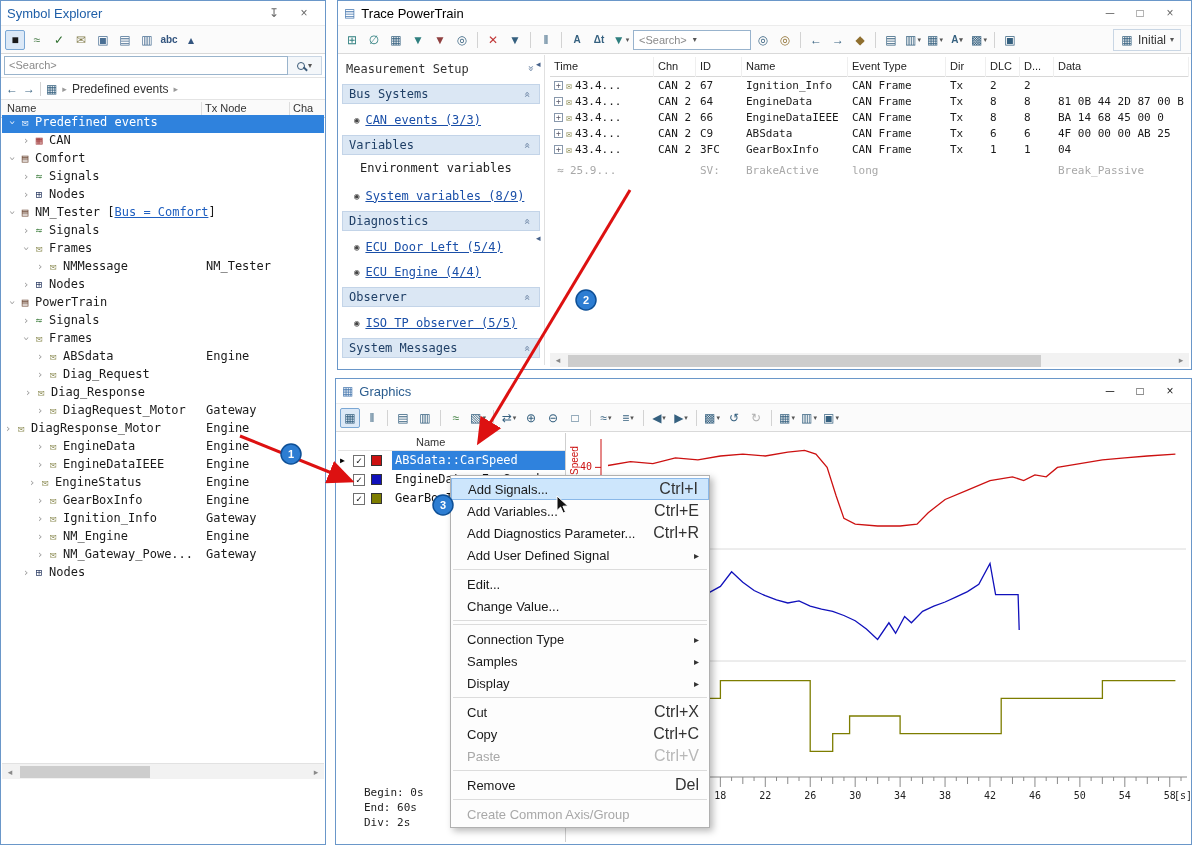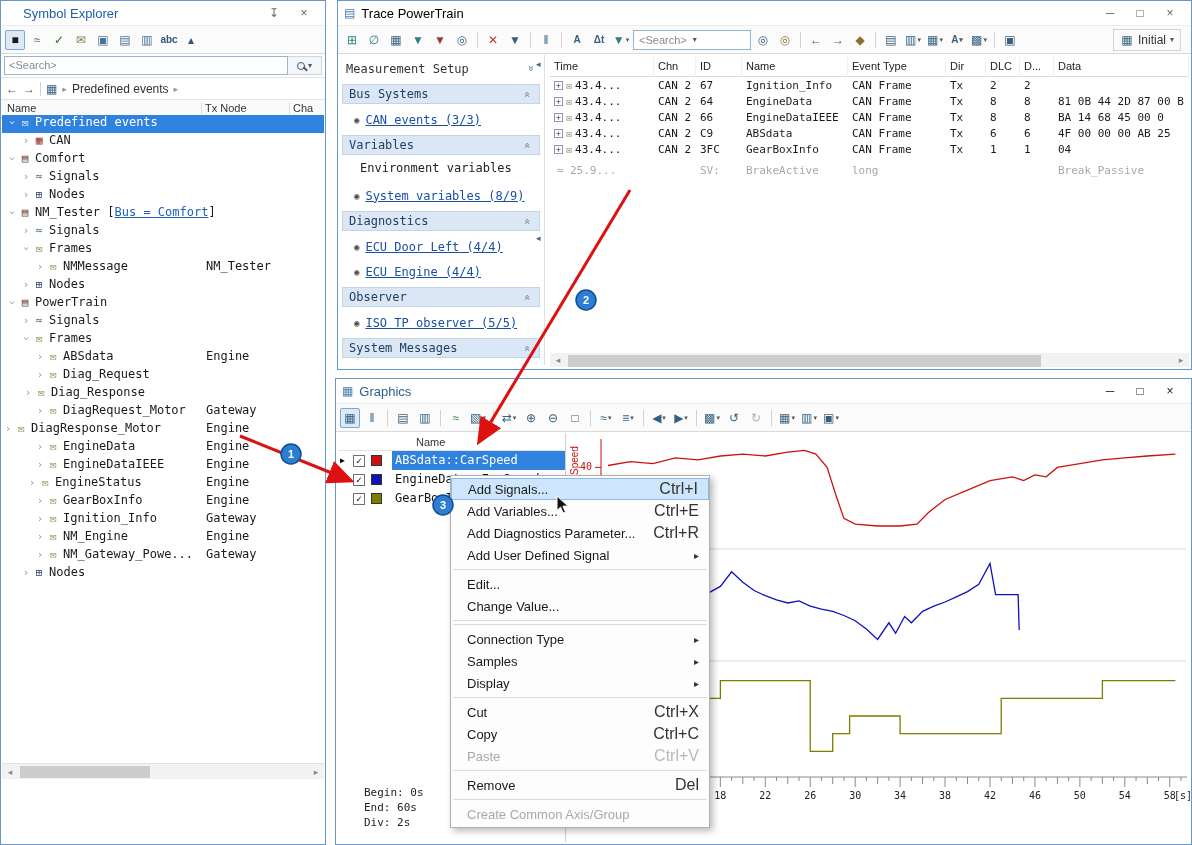--- a/index.html
+++ b/index.html
@@ -23,21 +23,21 @@
   .tb-sep { width:1px; height:16px; background:#d3d3d3; margin:0 3px; flex:none; }
   .ddm { font-size:7px; color:#555; margin-left:1px; }
 
   .combo { display:flex; align-items:center; border:1px solid #98b3cd; background:#fff; height:20px; font-size:11px; color:#8a8a8a; padding:0 5px; }
   .combo .dd { margin-left:6px; color:#555; font-size:8px; }
   .magico { width:8px; height:8px; border:1.5px solid #3a5a78; border-radius:50%; position:relative; display:inline-block; }
   .magico::after { content:""; position:absolute; width:5px; height:1.5px; background:#3a5a78; right:-4px; bottom:-1px; transform:rotate(45deg); }
 
   
   #symbol-explorer { left:0; top:0; width:326px; height:845px; }
-  #se-title { color:#1f5fa8;margin-left:16px; }
+  #se-title { color:#1f5fa8; }
   .se-search { height:24px; display:flex; align-items:center; padding:2px 3px; border-bottom:1px solid #e4e4e4; }
   .se-searchbox { flex:1; height:19px; border:1px solid #9ab4cc; font-size:11px; color:#8a8a8a; line-height:17px; padding-left:4px; background:#fff; }
   .se-search-btn { width:34px; display:flex; align-items:center; justify-content:center; gap:3px; height:19px; border:1px solid #c9d6e4; border-left:none; background:#f4f7fa; }
   .se-search-btn .dd { font-size:8px; color:#555; }
   .se-nav { height:22px; display:flex; align-items:center; gap:5px; padding:0 5px; border-bottom:1px solid #e4e4e4; font-size:12px; color:#333; }
   .navbtn { color:#35607f; font-size:12px; }
   .vsep { width:1px; height:14px; background:#d3d3d3; }
   .crumbsep { color:#999; font-size:9px; }
   .se-colhead { position:relative; height:18px; background:#fafafa; border-bottom:1px solid #d5d5d5; font-size:11px; color:#333; }
   .se-colhead span { position:absolute; top:2px; }
@@ -270,21 +270,21 @@
       <div class="ts-link">
         <span class="lnkico">◉</span>
         <span class="lnktext">System variables (8/9)</span>
       </div>
       <div class="ts-header">
         <span>Diagnostics</span>
         <span class="chev up">«</span>
       </div>
       <div class="ts-link">
         <span class="lnkico">◉</span>
-        <span class="lnktext">ECU Door Left (4/4)</span>
+        <span class="lnktext">ECU Door Left (5/4)</span>
       </div>
       <div class="ts-link">
         <span class="lnkico">◉</span>
         <span class="lnktext">ECU Engine (4/4)</span>
       </div>
       <div class="ts-header">
         <span>Observer</span>
         <span class="chev up">«</span>
       </div>
       <div class="ts-link">

